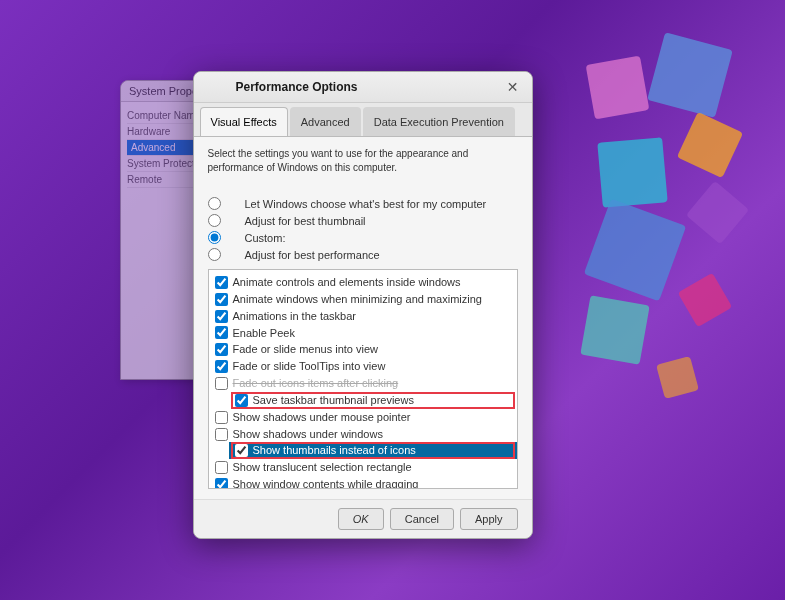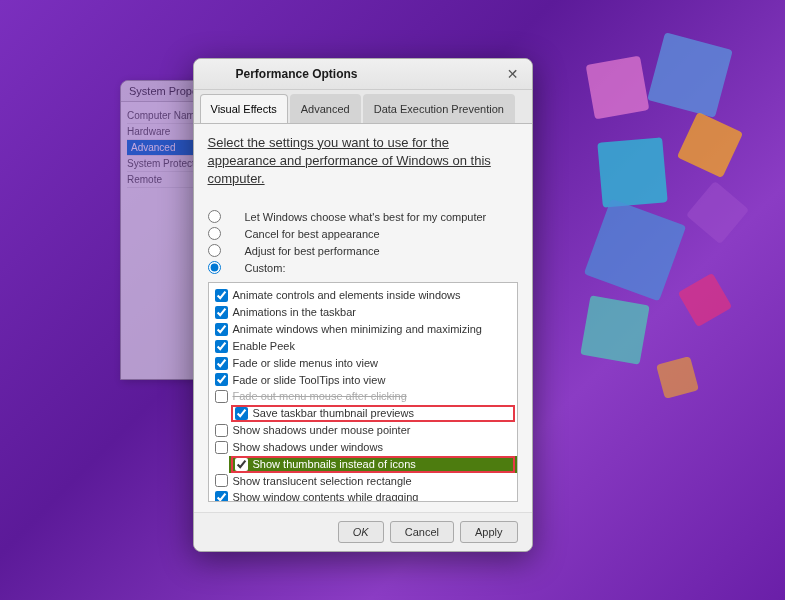--- a/index.html
+++ b/index.html
@@ -139,25 +139,24 @@
       color: #000;
       font-weight: 500;
     }
 
     
     .dialog-body {
       padding: 10px 14px;
     }
 
     .description {
-      font-size: 13px;
+      font-size: 10px;
       color: #333;
       line-height: 1.4;
       margin-bottom: 22px;
-      text-decoration: underline;
     }
 
     
     .radio-group {
       margin-bottom: 8px;
     }
     .radio-item {
       display: flex;
       align-items: center;
       gap: 24px;
@@ -220,21 +219,21 @@
       left: 2px;
       right: 2px;
       top: 0;
       bottom: 0;
       border: 2px solid #e63946;
       pointer-events: none;
       z-index: 5;
     }
 
     .highlight-blue {
-      background: #4d7c0f;
+      background: #0369a1;
     }
     .highlight-blue label {
       color: white;
     }
     .highlight-blue input[type="checkbox"] {
       accent-color: #fff;
     }
 
     
     .dialog-footer {
@@ -316,61 +315,61 @@
 
     <div class="description">Select the settings you want to use for the appearance and performance of Windows on this computer.</div>
 
     <div class="radio-group">
       <div class="radio-item">
         <input type="radio" name="perf" id="r1" style="">
         <label for="r1">Let Windows choose what's best for my computer</label>
       </div>
       <div class="radio-item">
         <input type="radio" name="perf" id="r2" style="">
-        <label for="r2">Cancel for best appearance</label>
+        <label for="r2">Adjust for best thumbnail</label>
+      </div>
+      <div class="radio-item">
+        <input type="radio" name="perf" id="r4" checked="" style="">
+        <label for="r4">Custom:</label>
       </div>
       <div class="radio-item">
         <input type="radio" name="perf" id="r3" style="">
         <label for="r3">Adjust for best performance</label>
       </div>
-      <div class="radio-item">
-        <input type="radio" name="perf" id="r4" checked="" style="">
-        <label for="r4">Custom:</label>
-      </div>
     </div>
 
     <div class="checkbox-container" id="checkbox-list">
 
     <div class="checkbox-item">
           <input type="checkbox" id="c1" checked="" style="">
           <label for="c1">Animate controls and elements inside windows</label>
         </div>
         <div class="checkbox-item">
+          <input type="checkbox" id="c2" checked="" style="">
+          <label for="c2">Animate windows when minimizing and maximizing</label>
+        </div>
+        <div class="checkbox-item">
           <input type="checkbox" id="c3" checked="" style="">
           <label for="c3">Animations in the taskbar</label>
         </div>
         <div class="checkbox-item">
-          <input type="checkbox" id="c2" checked="" style="">
-          <label for="c2">Animate windows when minimizing and maximizing</label>
-        </div>
-        <div class="checkbox-item">
           <input type="checkbox" id="c4" checked="" style="">
           <label for="c4">Enable Peek</label>
         </div>
         <div class="checkbox-item">
           <input type="checkbox" id="c5" checked="" style="">
           <label for="c5">Fade or slide menus into view</label>
         </div>
         <div class="checkbox-item">
           <input type="checkbox" id="c6" checked="" style="">
           <label for="c6">Fade or slide ToolTips into view</label>
         </div>
         <div class="checkbox-item strikethrough">
           <input type="checkbox" id="c7" style="">
-          <label for="c7">Fade out menu mouse after clicking</label>
+          <label for="c7">Fade out icons items after clicking</label>
         </div>
         <div class="checkbox-item highlight-box">
           <input type="checkbox" id="c8" checked="" style="">
           <label for="c8">Save taskbar thumbnail previews</label>
         </div>
         <div class="checkbox-item">
           <input type="checkbox" id="c9" style="">
           <label for="c9">Show shadows under mouse pointer</label>
         </div>
         <div class="checkbox-item">

